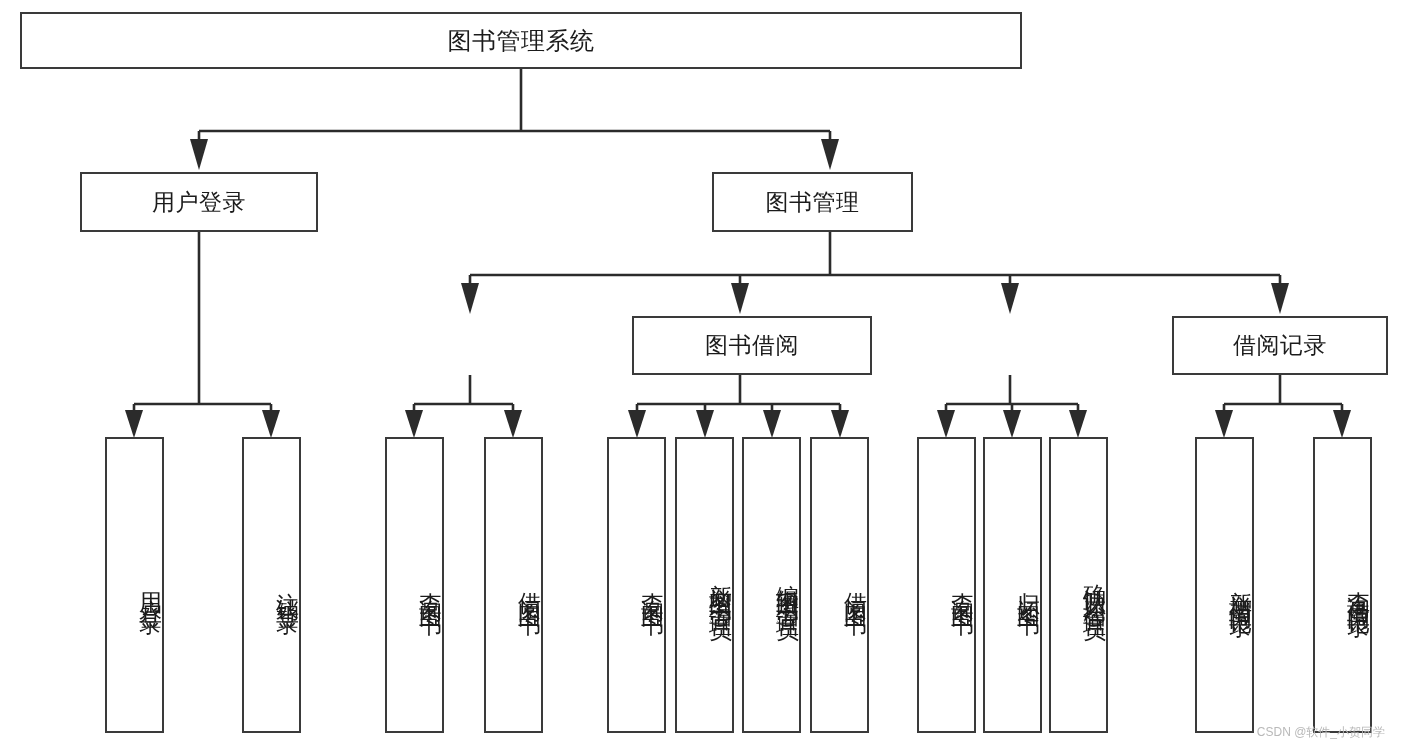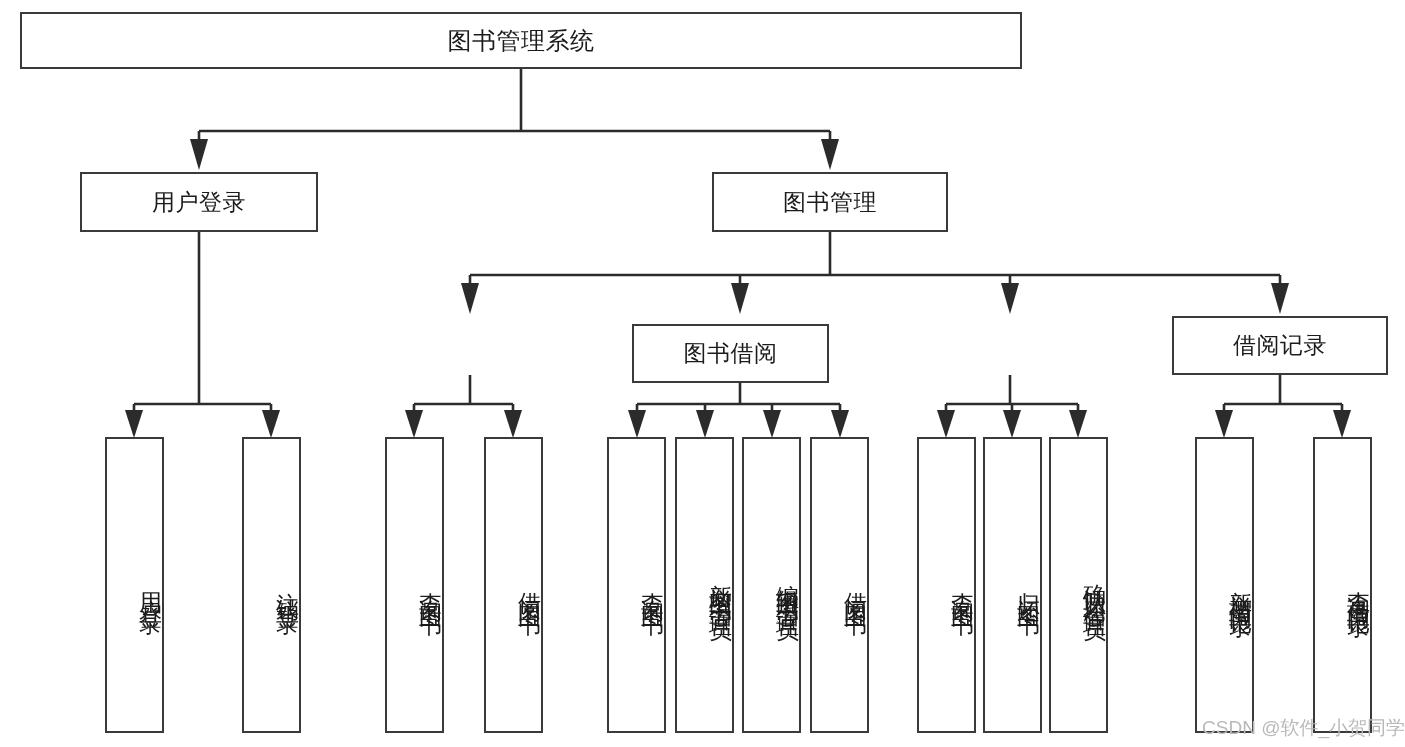--- a/index.html
+++ b/index.html
@@ -65,23 +65,23 @@
     padding-top: 6px;
     align-items: flex-start;
     justify-content: center;
   }
   .node-v.long {
     letter-spacing: 5px;
   }
   
   #watermark {
     position: absolute;
-    right: 0;
+    right: 20px;
     bottom: 6px;
-    font-size: 19px;
+    font-size: 12px;
     color: #b9b9b9;
     white-space: nowrap;
     user-select: none;
     pointer-events: none;
   }
 </style>
 </head>
 <body>
 
 <div id="diagram-root">
@@ -146,24 +146,24 @@
     <path class="conn-line" d="M1224,404 L1224,412"></path>
     <polygon class="conn-arrow" points="1215,410 1233,410 1224,438"></polygon>
     <path class="conn-line" d="M1342,404 L1342,412"></path>
     <polygon class="conn-arrow" points="1333,410 1351,410 1342,438"></polygon>
   </svg>
 
   <div class="node node-h node-root" style="left:20px; top:12px; width:1002px; height:57px;">图书管理系统</div>
 
   <div class="node node-h" style="left:80px; top:172px; width:238px; height:60px;">用户登录</div>
 
-  <div class="node node-h" style="left:712px; top:172px; width:236px; height:60px;">图书管理</div>
+  <div class="node node-h" style="left:712px; top:172px; width:201px; height:60px;">图书管理</div>
 
 
-  <div class="node node-h" style="left:632px; top:316px; width:197px; height:59px;margin-top:8px;">图书借阅</div>
+  <div class="node node-h" style="left:632px; top:316px; width:240px; height:59px;">图书借阅</div>
 
 
   <div class="node node-h" style="left:1172px; top:316px; width:216px; height:59px;">借阅记录</div>
 
   <div class="node node-v" style="left:105px; top:437px; width:59px; height:296px;">用户登录</div>
 
   <div class="node node-v" style="left:242px; top:437px; width:59px; height:296px;">注销登录</div>
 
   <div class="node node-v" style="left:385px; top:437px; width:59px; height:296px;">查询图书</div>
 

